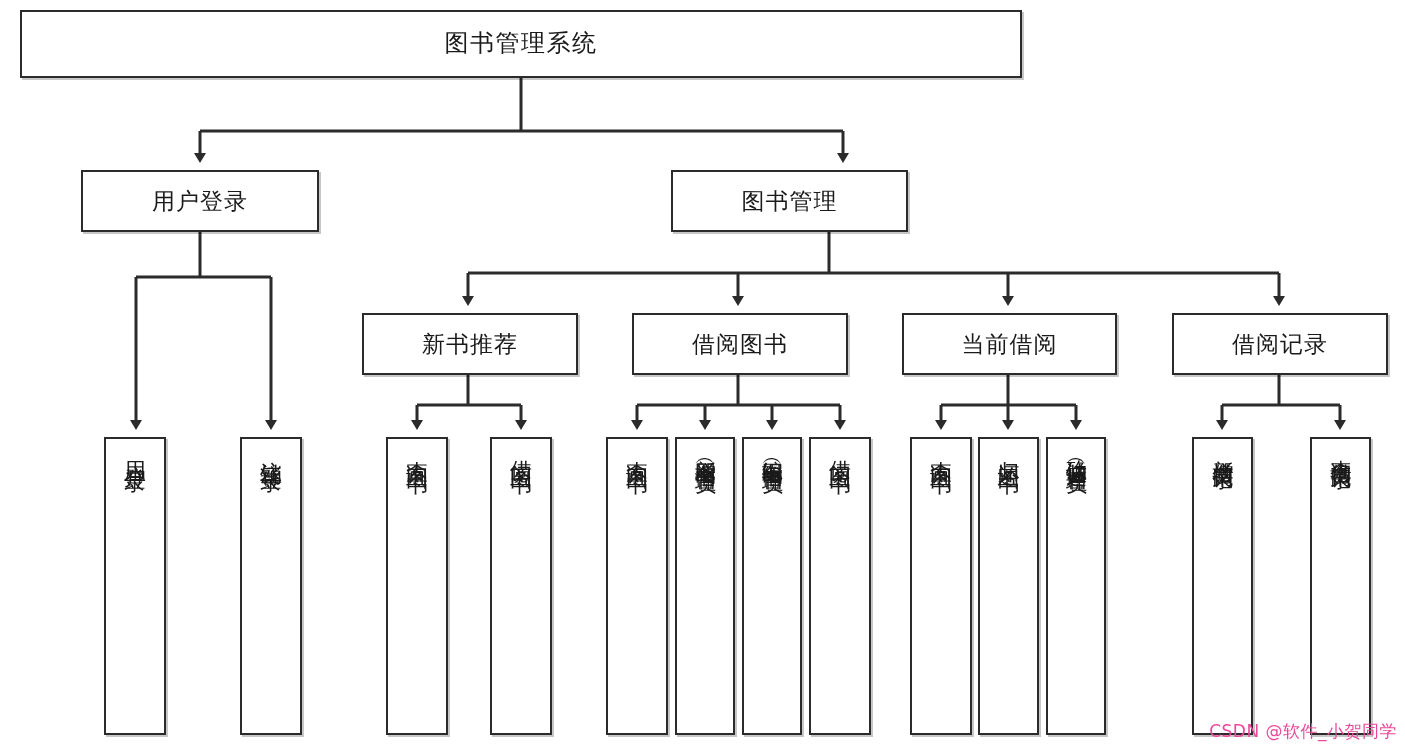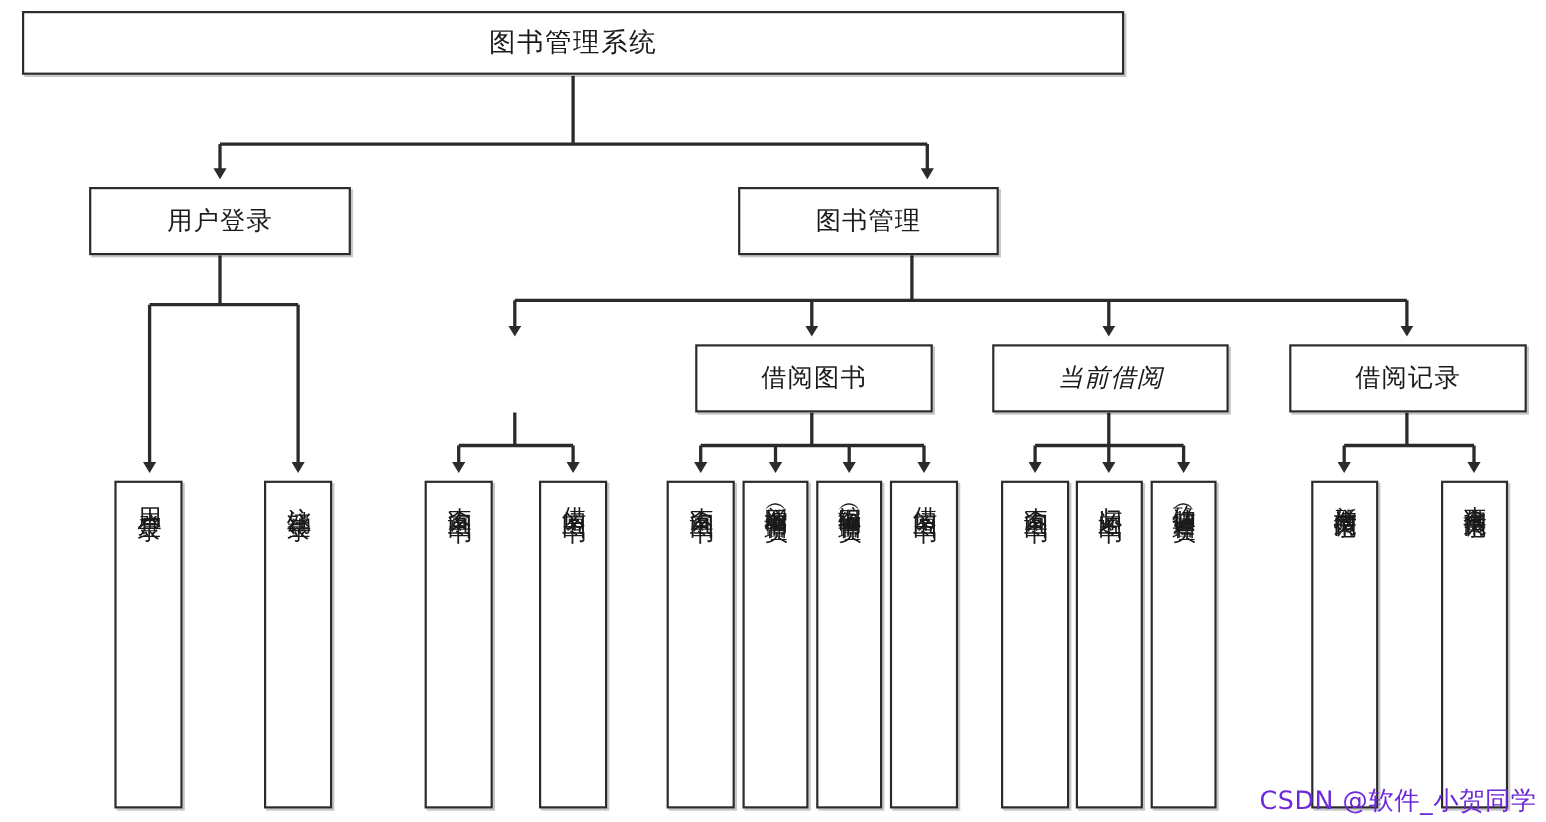--- a/index.html
+++ b/index.html
@@ -67,22 +67,22 @@
     margin: 0 auto;
   }
   .node.v.tall .label {
     font-size: 21px;
     letter-spacing: 2px;
   }
   .watermark {
     position: absolute;
     right: 8px;
     bottom: 4px;
-    font-size: 23px;
-    color: #6d28d9;
+    font-size: 17px;
+    color: #ec4899;
     letter-spacing: 0.5px;
     white-space: nowrap;
     font-family: "DejaVu Sans", "Liberation Sans", sans-serif;
   }
 </style>
 </head>
 <body>
 
 <div id="canvas">
 
@@ -129,35 +129,38 @@
       <path d="M1008,405 L1008,421" marker-end="url(#arrow)"></path>
       <path d="M1076,405 L1076,421" marker-end="url(#arrow)"></path>
 
       <path d="M1279,375 L1279,405"></path>
       <path d="M1222,405 L1340,405"></path>
       <path d="M1222,405 L1222,421" marker-end="url(#arrow)"></path>
       <path d="M1340,405 L1340,421" marker-end="url(#arrow)"></path>
     </g>
   </svg>
 
-  <div class="node h root" style="left:20px; top:10px; width:1002px; height:58px;">
+  <div class="node h root" style="left:20px; top:10px; width:1002px; height:68px;">
     <span class="label">图书管理系统</span>
   </div>
 
   <div class="node h" style="left:81px; top:170px; width:238px; height:62px;">
     <span class="label">用户登录</span>
   </div>
   <div class="node h" style="left:671px; top:170px; width:237px; height:62px;">
     <span class="label">图书管理</span>
   </div>
 
+  <div class="node h" style="left:362px; top:313px; width:216px; height:62px;">
+    <span class="label">新书推荐</span>
+  </div>
   <div class="node h" style="left:632px; top:313px; width:216px; height:62px;">
     <span class="label">借阅图书</span>
   </div>
-  <div class="node h" style="left:902px; top:313px; width:215px; height:62px;font-style:italic;">
+  <div class="node h" style="left:902px; top:313px; width:215px; height:62px;">
     <span class="label">当前借阅</span>
   </div>
   <div class="node h" style="left:1172px; top:313px; width:216px; height:62px;">
     <span class="label">借阅记录</span>
   </div>
 
   <div class="node v" style="left:104px; top:437px; width:62px; height:298px;">
     <span class="label">用户登录</span>
   </div>
   <div class="node v" style="left:240px; top:437px; width:62px; height:298px;">

